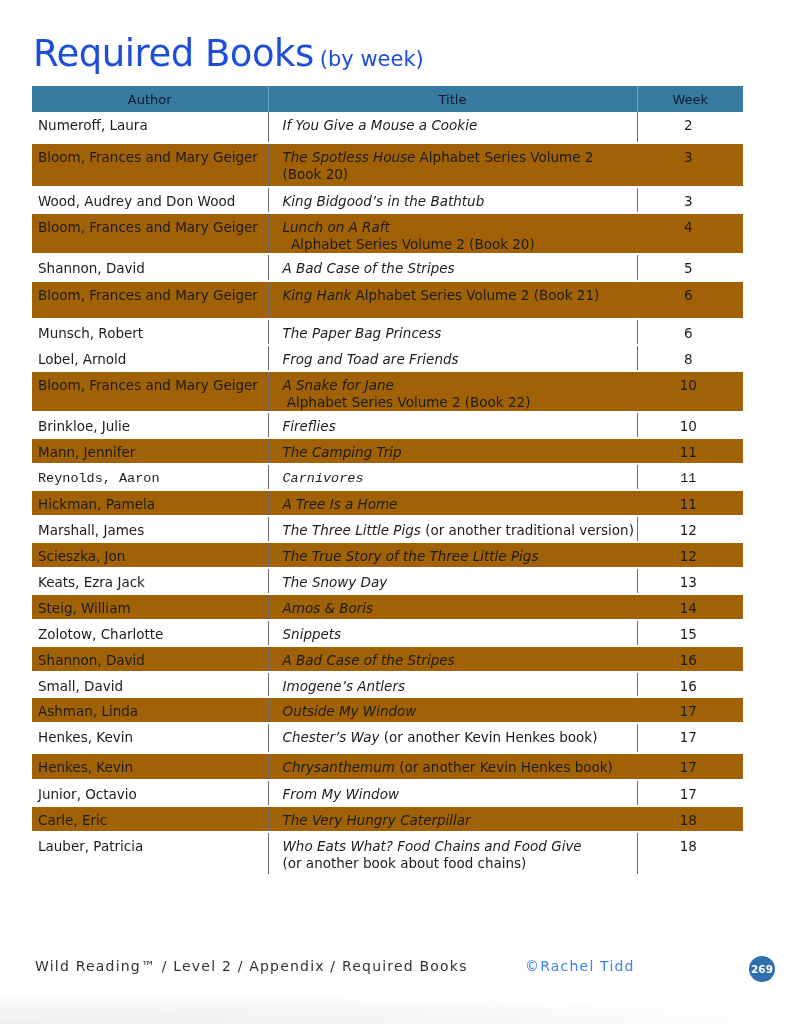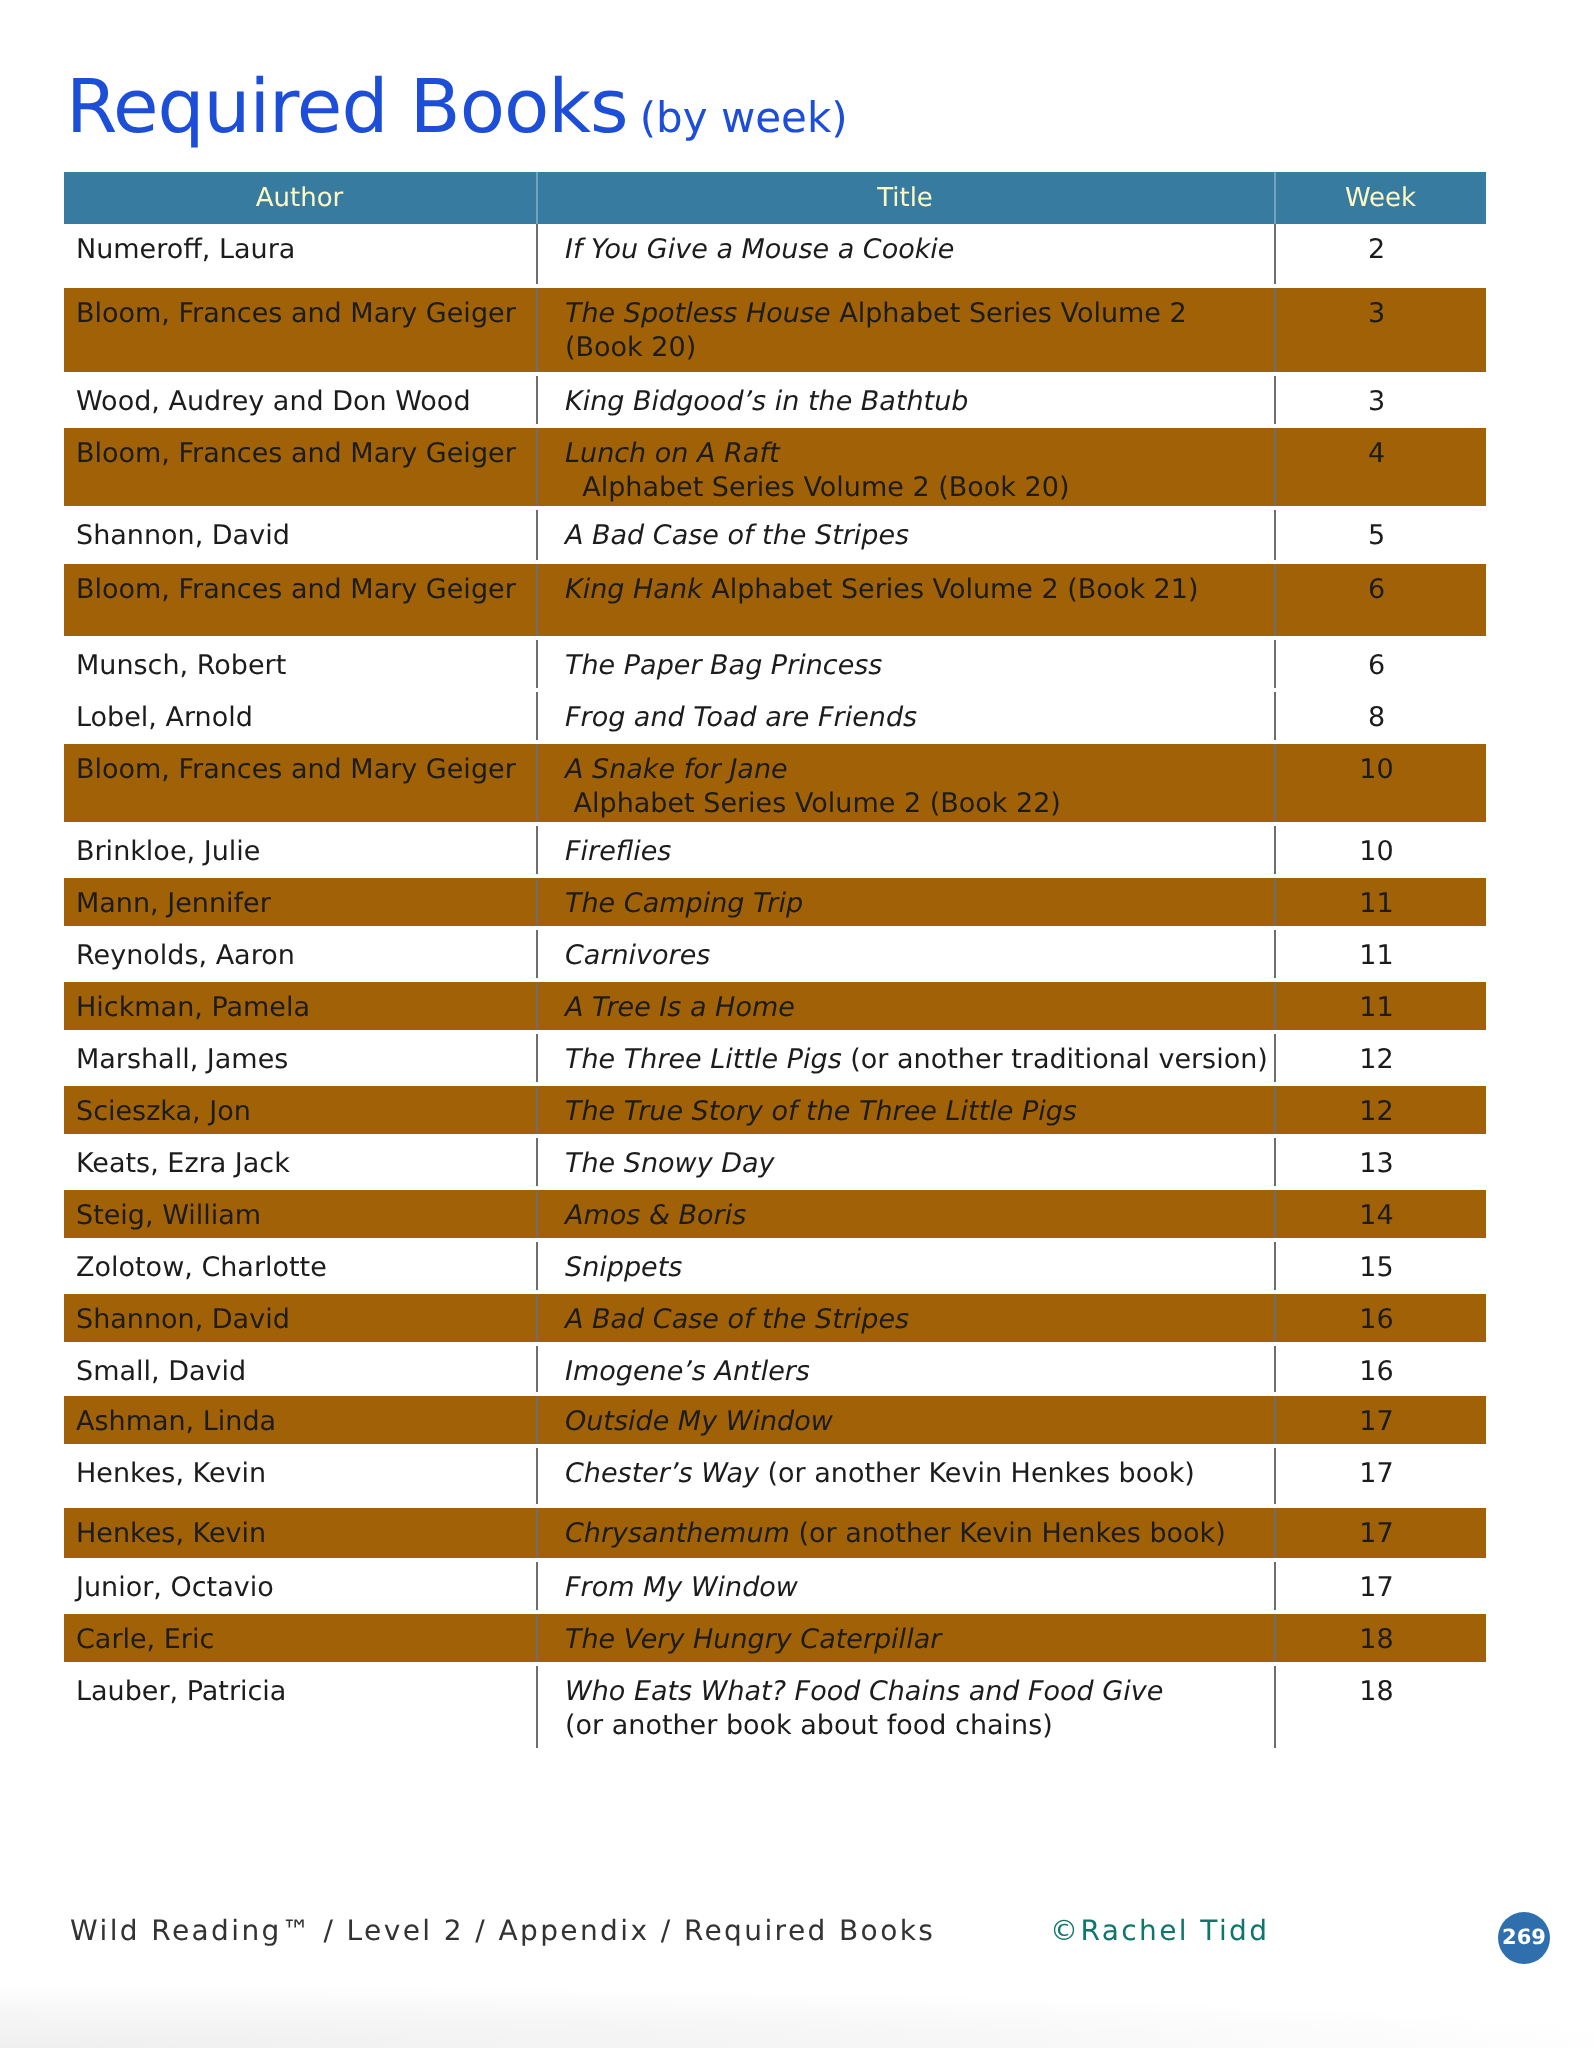--- a/index.html
+++ b/index.html
@@ -21,41 +21,41 @@
   .title .sub { font-size: 21px; margin-left: 6px; }
   table.books {
     position: absolute; left: 32px; top: 86px; width: 711px;
     border-collapse: collapse; table-layout: fixed;
     font-size: 13.5px;
   }
   table.books col.c-author { width: 236px; }
   table.books col.c-title { width: 369px; }
   table.books col.c-week { width: 106px; }
   thead th {
-    background: #377ba1; color: #fef9c3; font-weight: normal; font-size: 13px;
+    background: #377ba1; color: #0f172a; font-weight: normal; font-size: 13px;
     height: 26px; padding: 0; text-align: center;
     border-right: 1px solid #6fa3c2;
   }
   thead th:last-child { border-right: none; }
   tbody td {
     padding: 5px 0 0 0; vertical-align: top; line-height: 17px;
   }
   tbody td.author { padding-left: 6px; border-right: 1.5px solid #6e6e6e; }
   tbody td.title-cell { padding-left: 14px; border-right: 1.5px solid #6e6e6e; }
   tbody td.week { text-align: center; padding-right: 4px; }
   tbody tr.alt td { background: #a16207; }
   tbody tr { border-bottom: 2px solid #ffffff; }
   .it { font-style: italic; }
   .footer {
     position: absolute; left: 35px; top: 958px; font-size: 14px;
     letter-spacing: 1.2px; color: #333333; white-space: nowrap;
   }
   .copyright {
     position: absolute; left: 525px; top: 958px; font-size: 14px;
-    letter-spacing: 1.2px; color: #0f766e; white-space: nowrap;
+    letter-spacing: 1.2px; color: #3b82f6; white-space: nowrap;
   }
   .page-badge {
     position: absolute; left: 749px; top: 956px; width: 26px; height: 26px;
     border-radius: 50%; background: #2f6fad; color: #ffffff;
     font-size: 10.5px; font-weight: bold; text-align: center; line-height: 26px;
   }
 </style>
 </head>
 <body>
 
@@ -127,21 +127,21 @@
       <tr style="height: 26px;">
         <td class="author">Brinkloe, Julie</td>
         <td class="title-cell"><span class="it">Fireflies</span><span style="white-space: pre;"></span></td>
         <td class="week">10</td>
       </tr>
       <tr class="alt" style="height: 26px;">
         <td class="author">Mann, Jennifer</td>
         <td class="title-cell"><span class="it">The Camping Trip</span><span style="white-space: pre;"></span></td>
         <td class="week">11</td>
       </tr>
-      <tr style="height: 26px;">
+      <tr style="height: 26px; font-family: Liberation Mono, monospace;">
         <td class="author">Reynolds, Aaron</td>
         <td class="title-cell"><span class="it">Carnivores</span><span style="white-space: pre;"></span></td>
         <td class="week">11</td>
       </tr>
       <tr class="alt" style="height: 26px;">
         <td class="author">Hickman, Pamela</td>
         <td class="title-cell"><span class="it">A Tree Is a Home</span><span style="white-space: pre;"></span></td>
         <td class="week">11</td>
       </tr>
       <tr style="height: 26px;">

